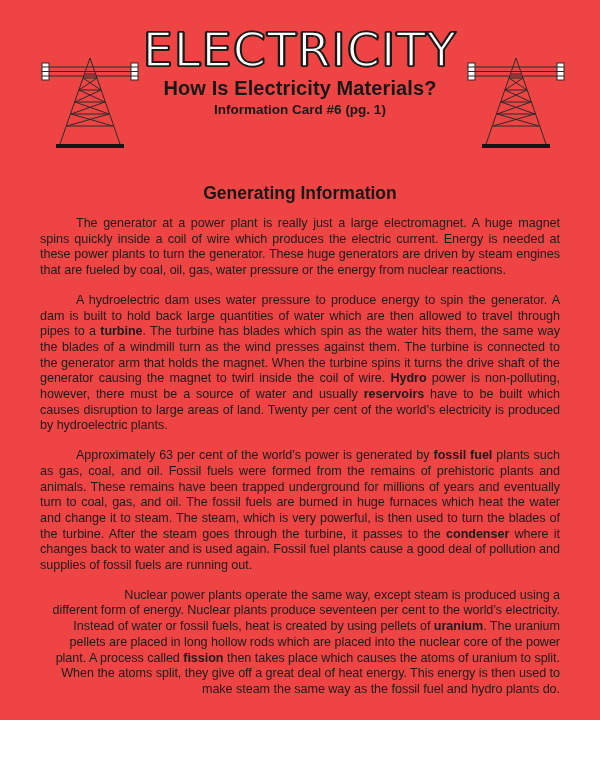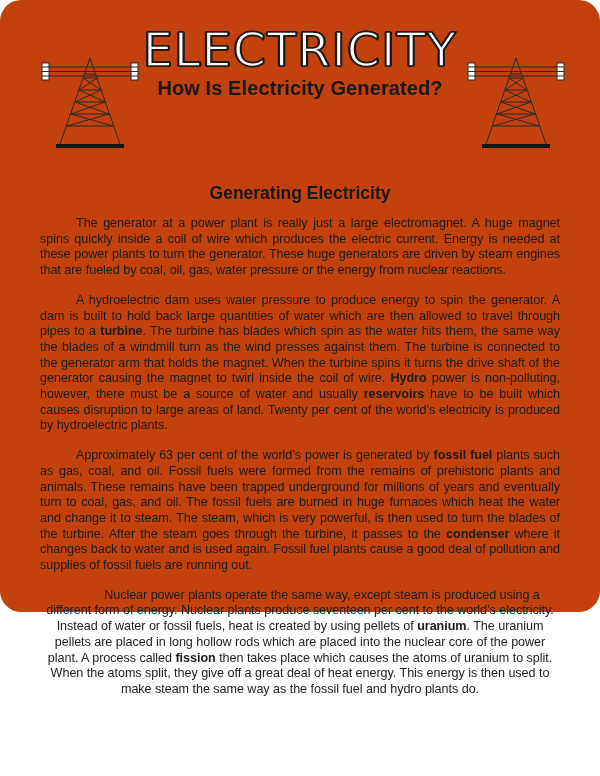--- a/index.html
+++ b/index.html
@@ -12,25 +12,24 @@
     width: 600px;
     height: 776px;
     overflow: hidden;
     font-family: "Liberation Sans", sans-serif;
     color: #141414;
     position: relative;
   }
 
   .page {
     width: 600px;
-    height: 612px;
+    height: 720px;
     box-sizing: border-box;
     position: relative;
-    background: #c2410c;
-    border-radius: 21px;
+    background: #ef4444;
   }
 
   
   .header {
     position: relative;
     height: 140px;
     margin: 0;
     padding-top: 26px;
   }
 
@@ -103,21 +102,21 @@
     font-size: 12.6px;
     line-height: 15.7px;
     text-align: justify;
     text-indent: 36px;
     margin: 0 0 14px 0;
     color: #1c1c1c;
     letter-spacing: -0.05px;
   }
   .para:last-child { margin-bottom: 0; }
   .para.centered {
-    text-align: center;
+    text-align: right;
     text-indent: 0;
   }
   .para.centered .first-indent { padding-left: 44px; }
 
   .para b { font-weight: bold; }
 
   
   .footer {
     position: absolute;
     left: 0;
@@ -189,21 +188,22 @@
             <line x1="71" y1="62" x2="29" y2="74"></line>
 
           <line x1="47" y1="22" x2="57" y2="22"></line>
         </g>
         <rect x="18" y="92" width="68" height="4" fill="#161616"></rect>
       </svg>
     </div>
 
     <div class="title-block">
       <div class="main-title">ELECTRICITY</div>
-      <div class="subtitle-1">How Is Electricity Generated?</div>
+      <div class="subtitle-1">How Is Electricity Materials?</div>
+      <div class="subtitle-2">Information Card #6 (pg. 1)</div>
     </div>
 
     <div class="tower tower-right">
       <svg viewBox="0 0 104 102" xmlns="http://www.w3.org/2000/svg">
         <g stroke="#2b2b2b" fill="none" stroke-width="1">
           <line x1="6" y1="15" x2="98" y2="15"></line>
           <line x1="6" y1="19.5" x2="98" y2="19.5"></line>
           <line x1="6" y1="24" x2="98" y2="24"></line>
           <rect x="4" y="11" width="7" height="17" fill="#ffffff"></rect>
           <rect x="93" y="11" width="7" height="17" fill="#ffffff"></rect>
@@ -228,21 +228,21 @@
             <line x1="67" y1="50" x2="33" y2="62"></line>
           <line x1="33" y1="62" x2="75" y2="74"></line>
             <line x1="71" y1="62" x2="29" y2="74"></line>
           <line x1="47" y1="22" x2="57" y2="22"></line>
         </g>
         <rect x="18" y="92" width="68" height="4" fill="#161616"></rect>
       </svg>
     </div>
   </div>
 
-  <div class="section-heading">Generating Electricity</div>
+  <div class="section-heading">Generating Information</div>
 
   <div class="content">
     <div id="paragraphs">
         <div class="para"><span>The generator at a power plant is really just a large electromagnet.  A huge magnet spins quickly inside a coil of wire which produces the electric current.  Energy is needed at these power plants to turn the generator.  These huge generators are driven by steam engines that are fueled by coal, oil, gas, water pressure or the energy from nuclear reactions.</span></div>
         <div class="para"><span>A hydroelectric dam uses water pressure to produce energy to spin the generator.  A dam is built to hold back large quantities of water which are then allowed to travel through pipes to a </span><b>turbine</b><span>.  The turbine has blades which spin as the water hits them, the same way the blades of a windmill turn as the wind presses against them.  The turbine is connected to the generator arm that holds the magnet.  When the turbine spins it turns the drive shaft of the generator causing the magnet to twirl inside the coil of wire.  </span><b>Hydro</b><span> power is non-polluting, however, there must be a source of water and usually </span><b>reservoirs</b><span> have to be built which causes disruption to large areas of land.  Twenty per cent of the world’s electricity is produced by hydroelectric plants.</span></div>
         <div class="para"><span>Approximately 63 per cent of the world’s power is generated by </span><b>fossil fuel</b><span> plants such as gas, coal, and oil.  Fossil fuels were formed from the remains of prehistoric plants and animals.  These remains have been trapped underground for millions of years and eventually turn to coal, gas, and oil.  The fossil fuels are burned in huge furnaces which heat the water and change it to steam.  The steam, which is very powerful, is then used to turn the blades of the turbine.  After the steam goes through the turbine, it passes to the </span><b>condenser</b><span> where it changes back to water and is used again.  Fossil fuel plants cause a good deal of pollution and supplies of fossil fuels are running out.</span></div>
         <div class="para centered"><span class="first-indent">Nuclear power plants operate the same way, except steam is produced using a different form of energy.  Nuclear plants produce seventeen per cent to the world’s electricity.  Instead of water or fossil fuels, heat is created by using pellets of </span><b>uranium</b><span>.  The uranium pellets are placed in long hollow rods which are placed into the nuclear core of the power plant.  A process called </span><b>fission</b><span> then takes place which causes the atoms of uranium to split.  When the atoms split, they give off a great deal of heat energy.  This energy is then used to make steam the same way as the fossil fuel and hydro plants do.</span></div>
       </div>
   </div>
 

